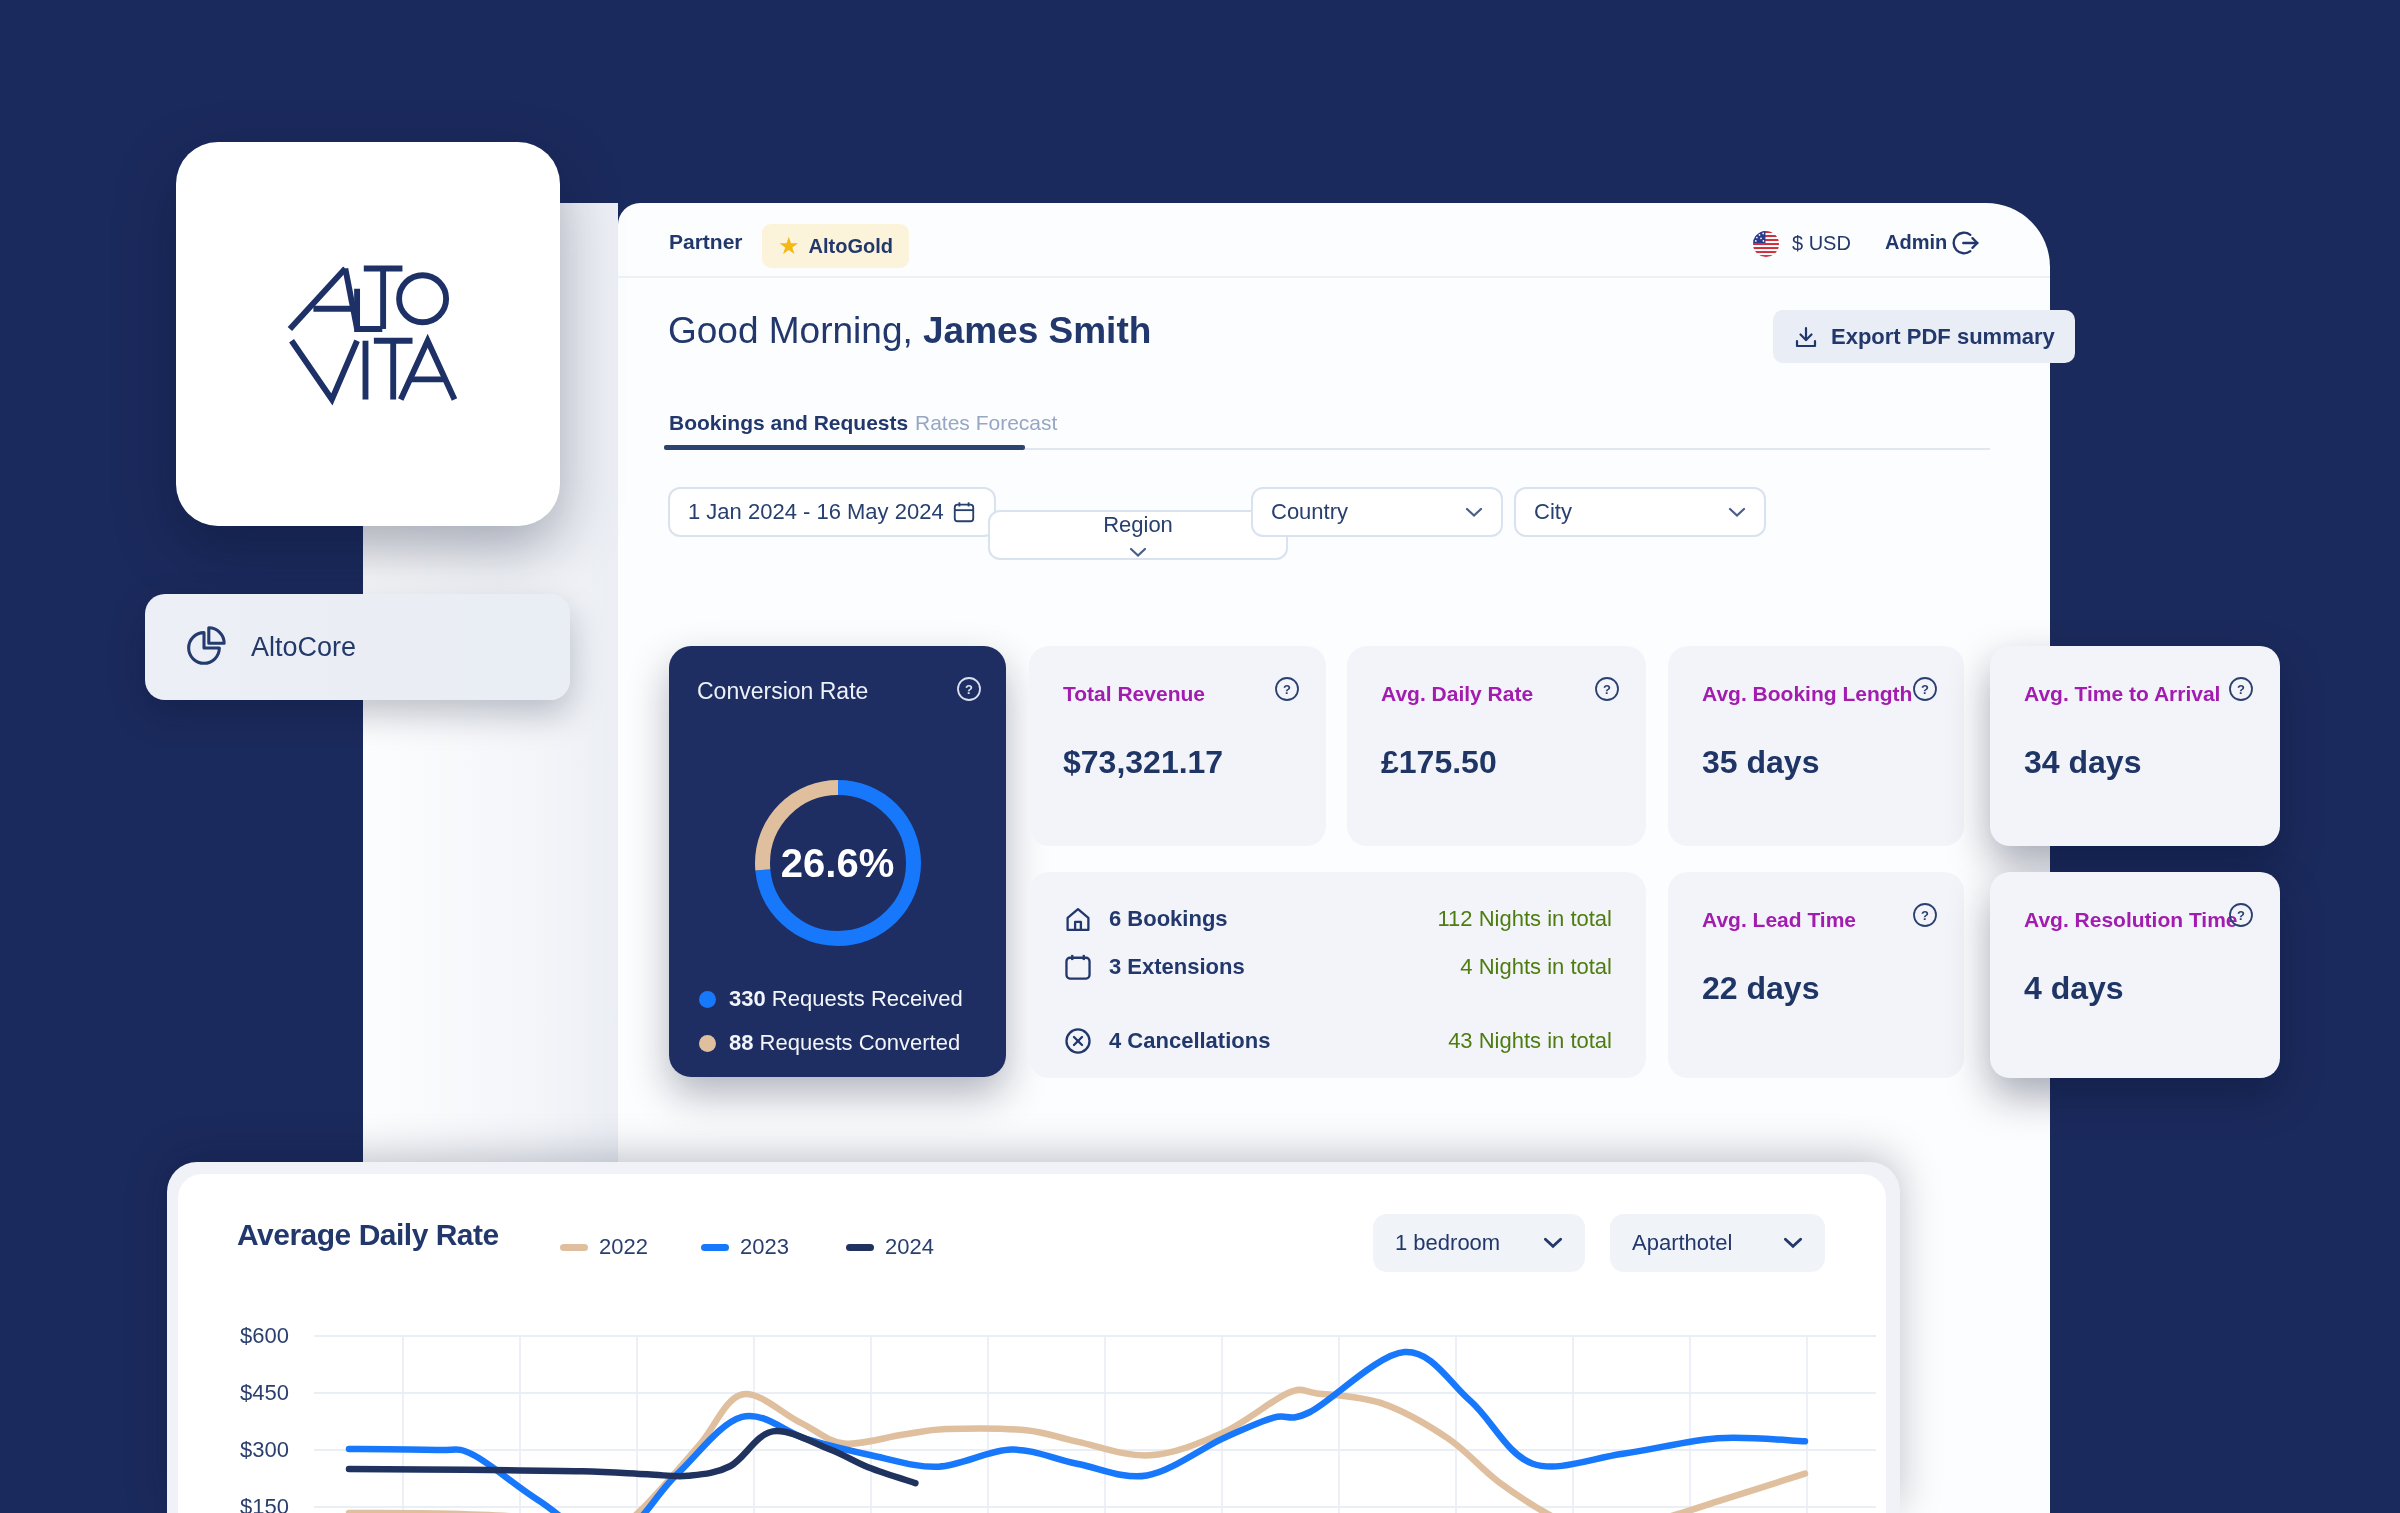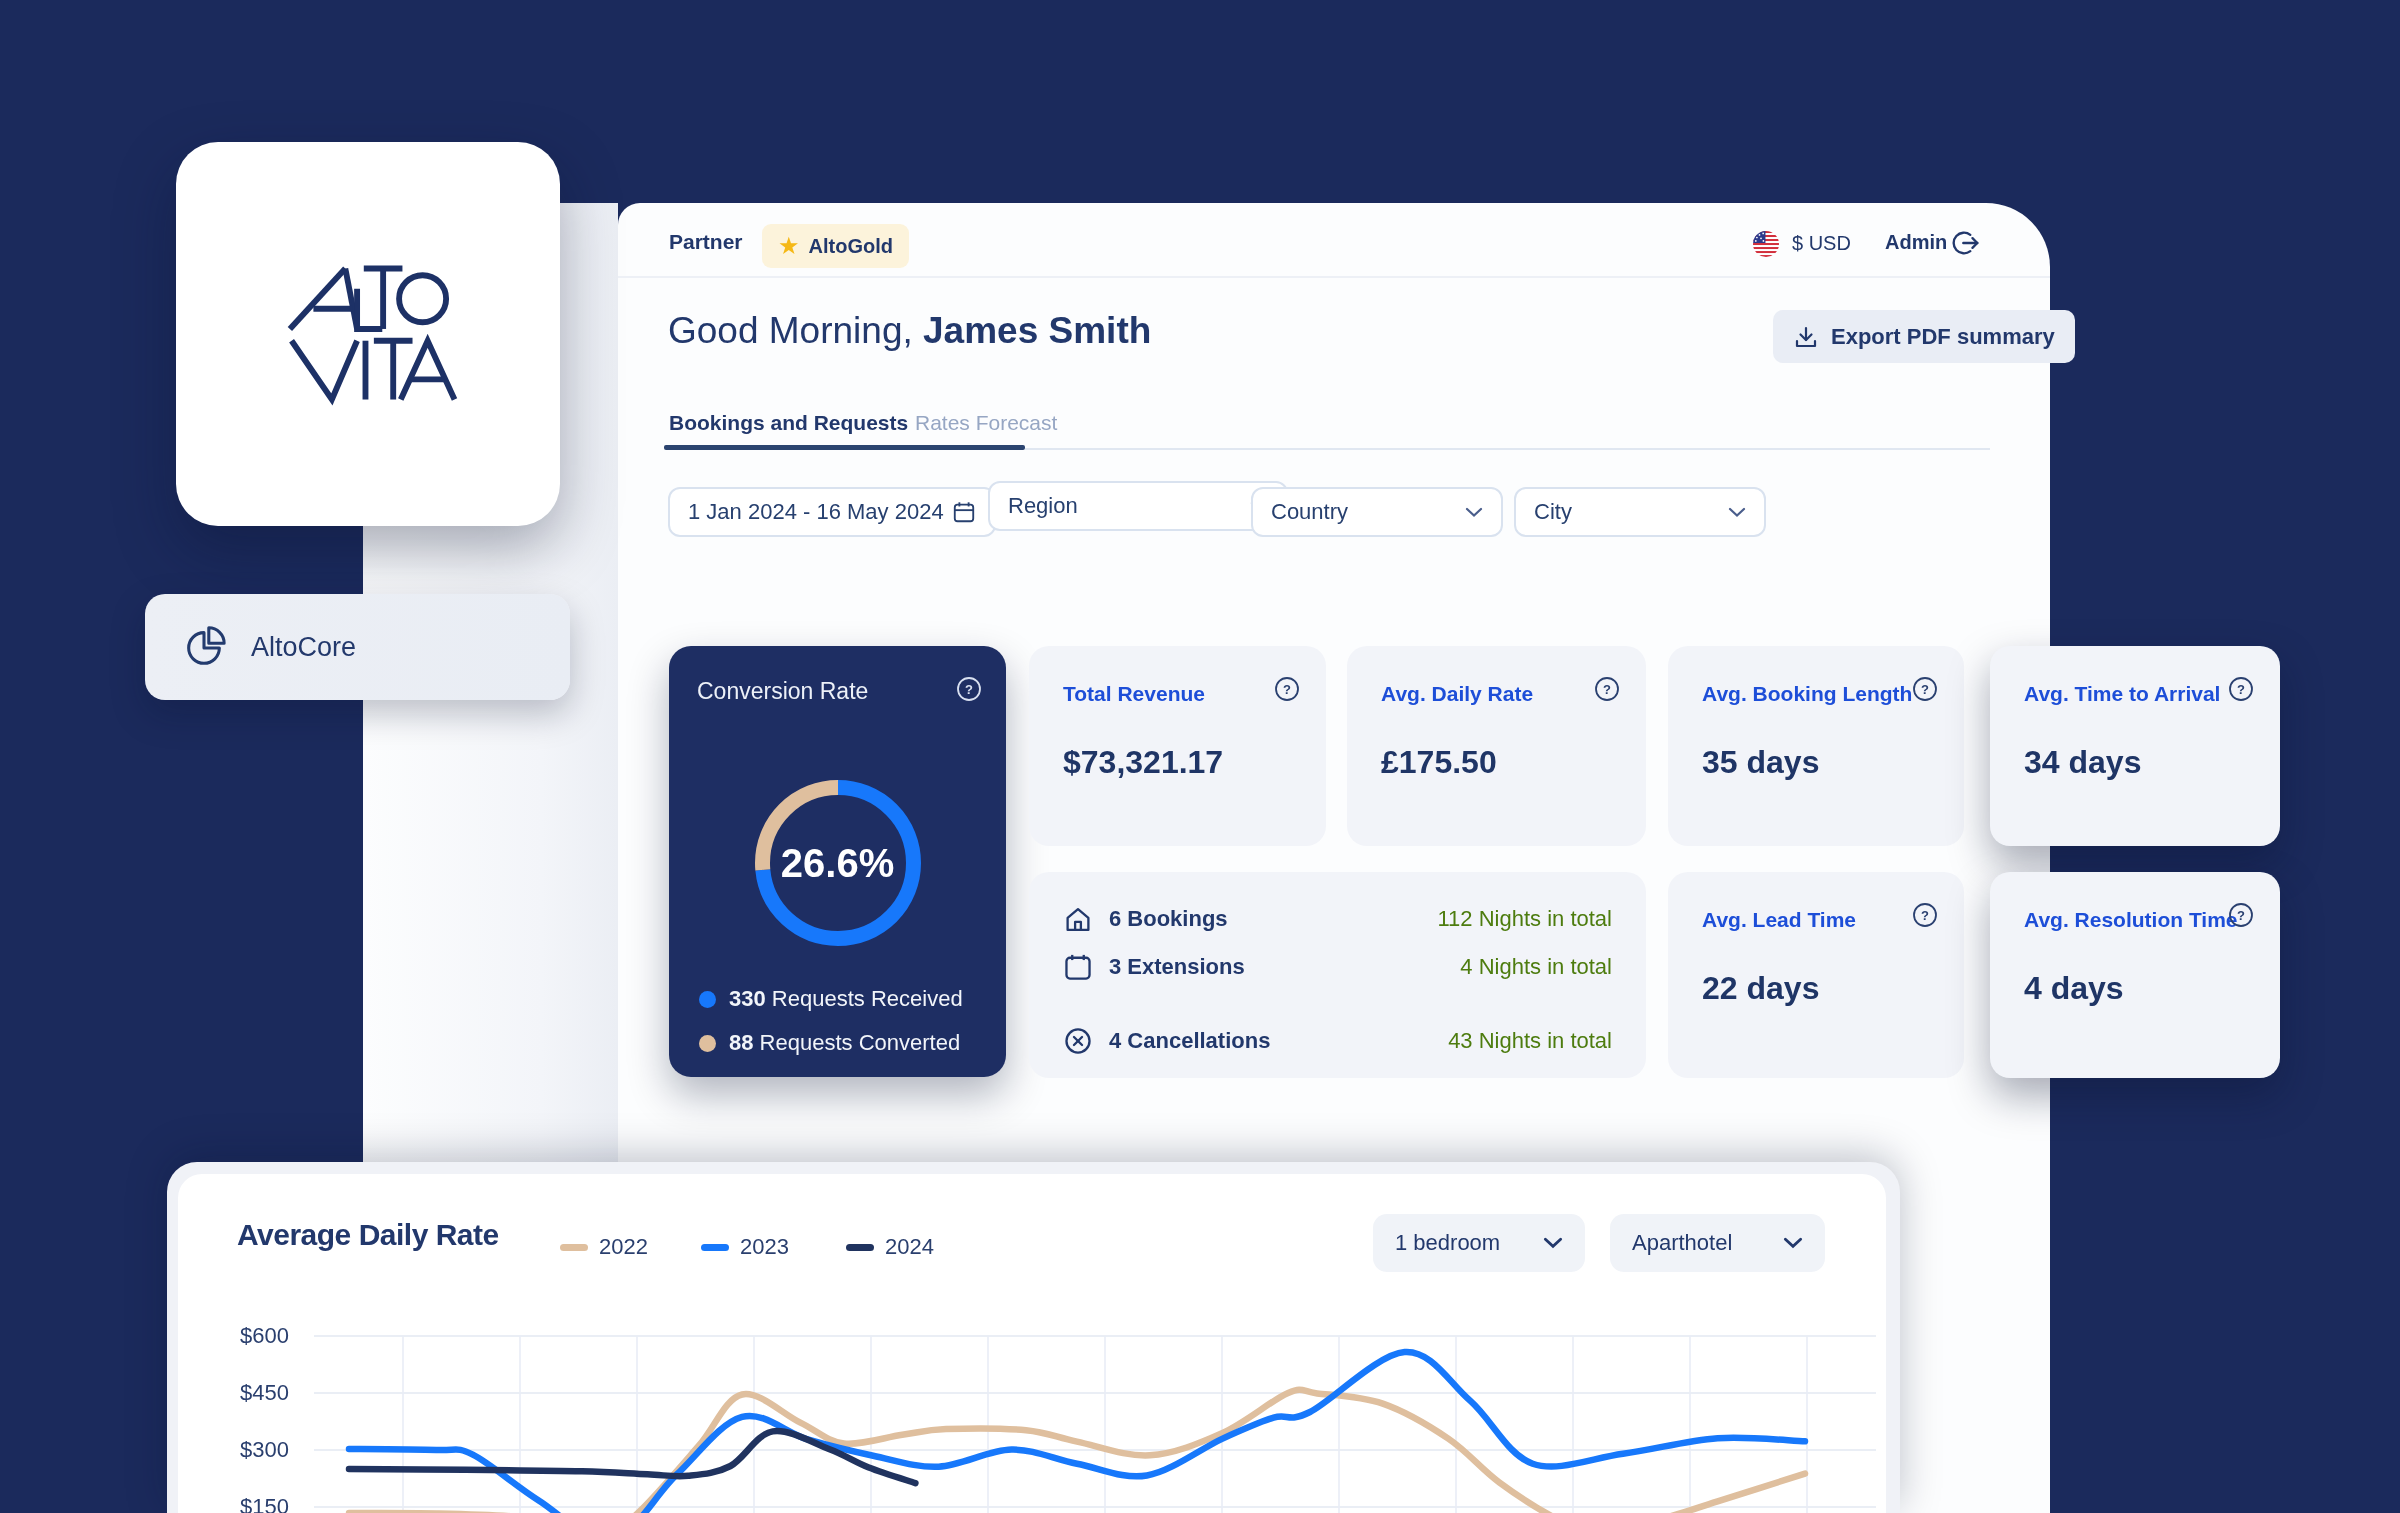--- a/index.html
+++ b/index.html
@@ -45,27 +45,27 @@
   
   .tab1{left:669px;top:411px;font-size:21px;font-weight:700;color:#22386C;cursor:pointer;}
   .tab2{left:915px;top:411px;font-size:21px;color:#96A6C3;cursor:pointer;}
   .tab-underline{left:664px;top:445px;width:361px;height:5px;background:#2B4470;border-radius:2px;}
   .tab-line{left:1025px;top:448px;width:965px;height:2px;background:#E0E7F1;}
 
   
   .field{height:50px;background:#fff;border:2px solid #D9E2EF;border-radius:12px;display:flex;
     align-items:center;justify-content:space-between;padding:0 18px;color:#27406F;font-size:22px;cursor:pointer;}
   .f-date{left:668px;top:487px;width:328px;}
-  .f-region{left:988px;top:481px;width:300px;}
+  .f-region{left:988px;top:510px;width:300px;flex-direction:column;}
   .f-country{left:1251px;top:487px;width:252px;}
   .f-city{left:1514px;top:487px;width:252px;}
 
   
   .card{background:#F2F4F9;border-radius:20px;}
-  .card .title{position:absolute;left:34px;top:36px;font-size:21px;font-weight:700;color:#1d4ed8;}
+  .card .title{position:absolute;left:34px;top:36px;font-size:21px;font-weight:700;color:#a21caf;}
   .card .value{position:absolute;left:34px;top:98px;font-size:32px;font-weight:700;color:#1F3566;}
   .qicon{position:absolute;right:26px;top:30px;width:26px;height:26px;}
   .on-navy{box-shadow:0 18px 40px rgba(8,16,45,.35);}
 
   .c-tr{left:1029px;top:646px;width:297px;height:200px;}
   .c-adr{left:1347px;top:646px;width:299px;height:200px;}
   .c-abl{left:1668px;top:646px;width:296px;height:200px;}
   .c-ata{left:1990px;top:646px;width:290px;height:200px;}
   .c-alt{left:1668px;top:872px;width:296px;height:206px;}
   .c-art{left:1990px;top:872px;width:290px;height:206px;}

